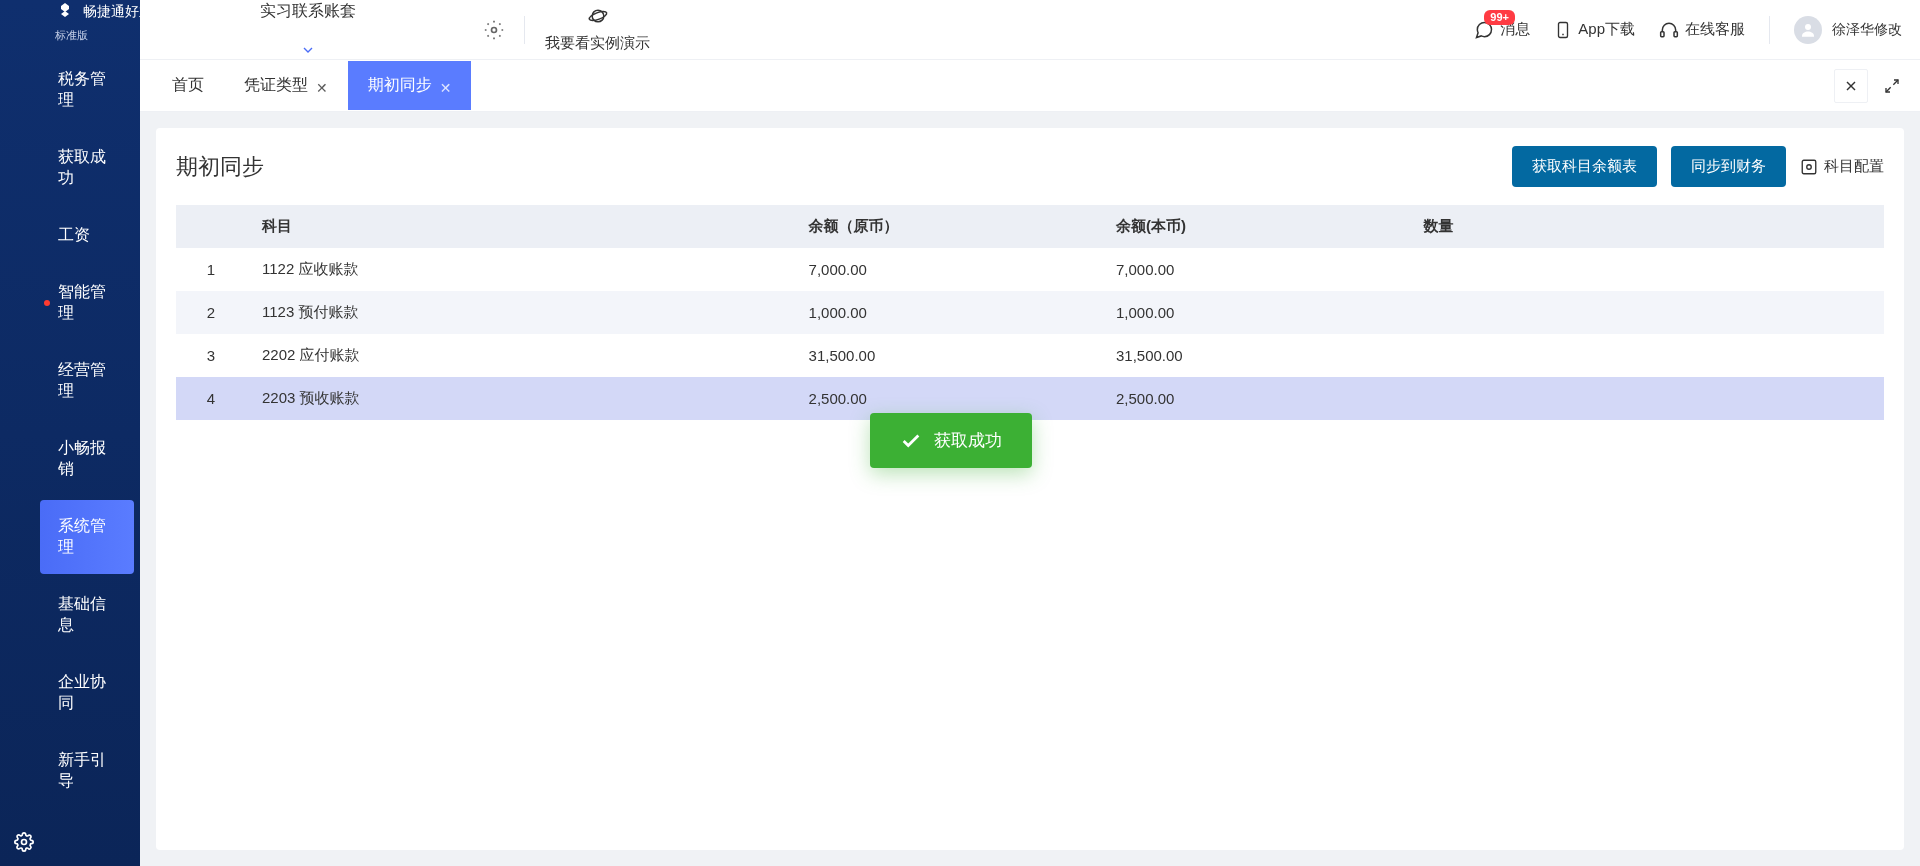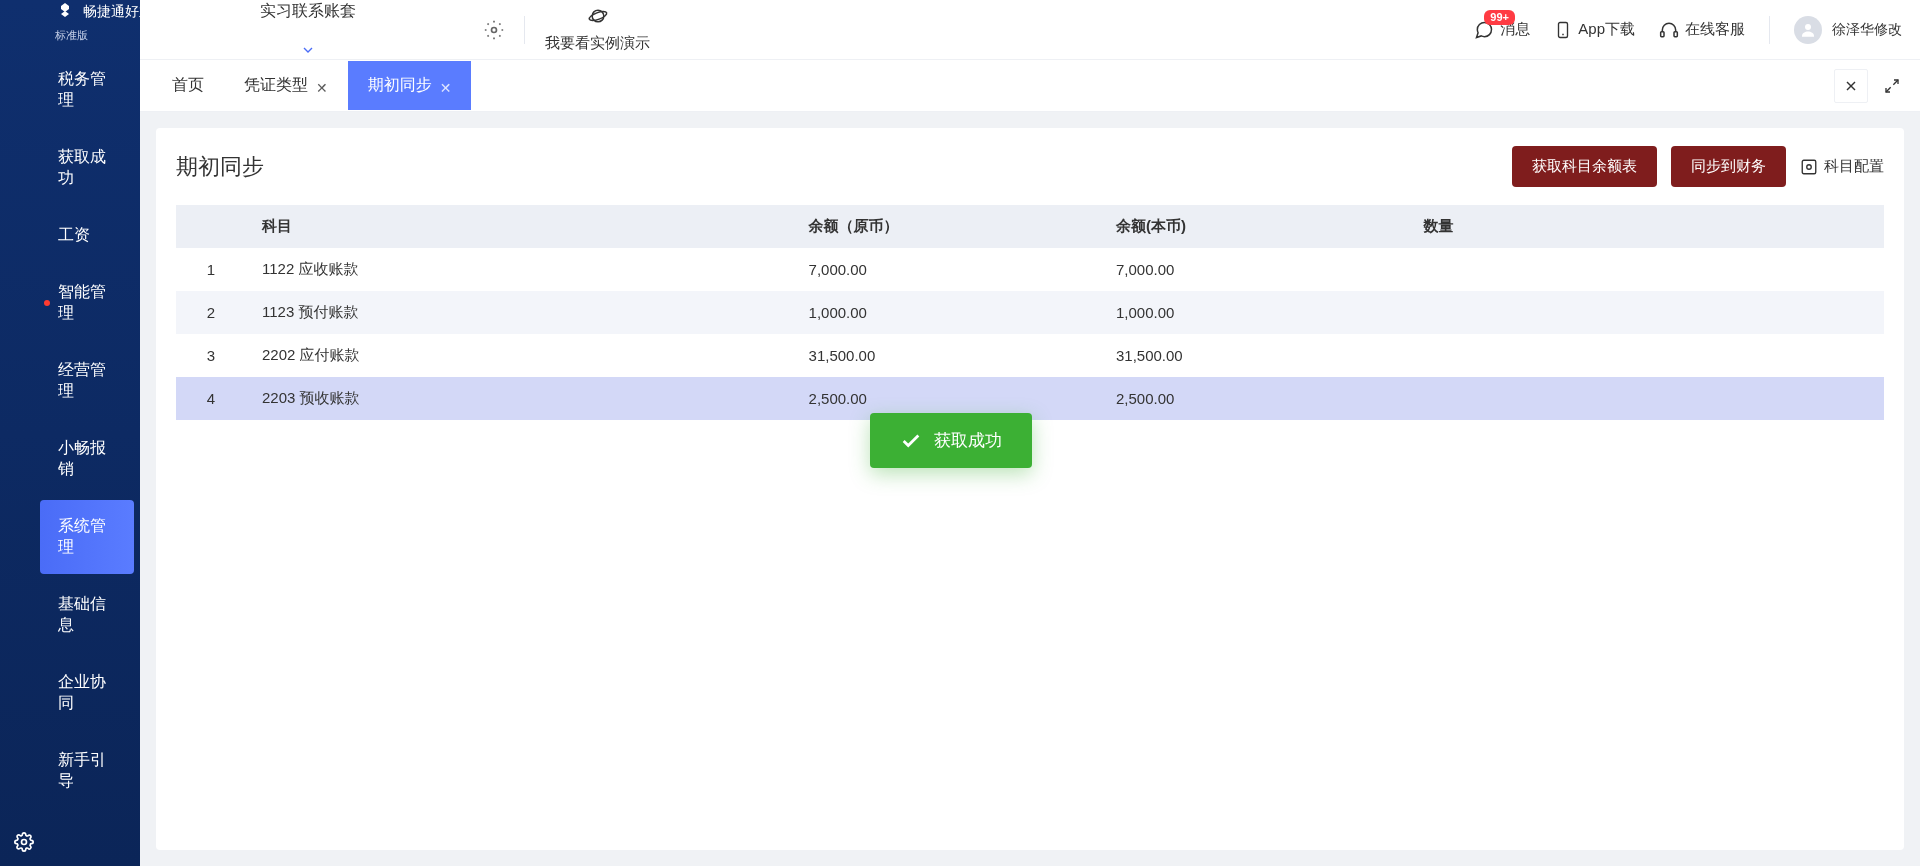--- a/index.html
+++ b/index.html
@@ -46,21 +46,21 @@
 .tab-spacer { flex: 1; }
 .tab-close-all { padding: 8px; cursor: pointer; color: #333; border: 1px solid #eef0f4; border-radius: 2px; margin-right: 6px; display: flex; }
 .tab-expand { padding: 8px; cursor: pointer; color: #333; display: flex; }
 
 
 .content { flex: 1; padding: 16px; background: #f0f2f5; overflow: auto; }
 .panel { background: #fff; border-radius: 4px; padding: 18px 20px 30px; min-height: 100%; }
 .panel-head { display: flex; align-items: center; margin-bottom: 18px; }
 .panel-title { font-size: 22px; font-weight: 500; }
 .panel-actions { margin-left: auto; display: flex; align-items: center; gap: 14px; }
-.btn-primary { background: #7f1d1d; color: #fff; border: none; padding: 11px 20px; font-size: 15px; border-radius: 4px; cursor: pointer; }
+.btn-primary { background: #0369a1; color: #fff; border: none; padding: 11px 20px; font-size: 15px; border-radius: 4px; cursor: pointer; }
 .btn-link { display: flex; align-items: flex-end; gap: 6px; color: #333; cursor: pointer; font-size: 15px; }
 
 
 .tbl { width: 100%; border-collapse: collapse; }
 .tbl thead th { background: #eceff5; text-align: left; font-weight: 600; padding: 12px 16px; font-size: 15px; }
 .tbl thead th.idx { width: 70px; text-align: center; }
 .tbl tbody td { padding: 12px 16px; font-size: 15px; }
 .tbl tbody td.idx { text-align: center; }
 .tbl tbody tr:nth-child(even) { background: #f3f5fa; }
 .tbl tbody tr.hl { background: #d3d8f7; }

